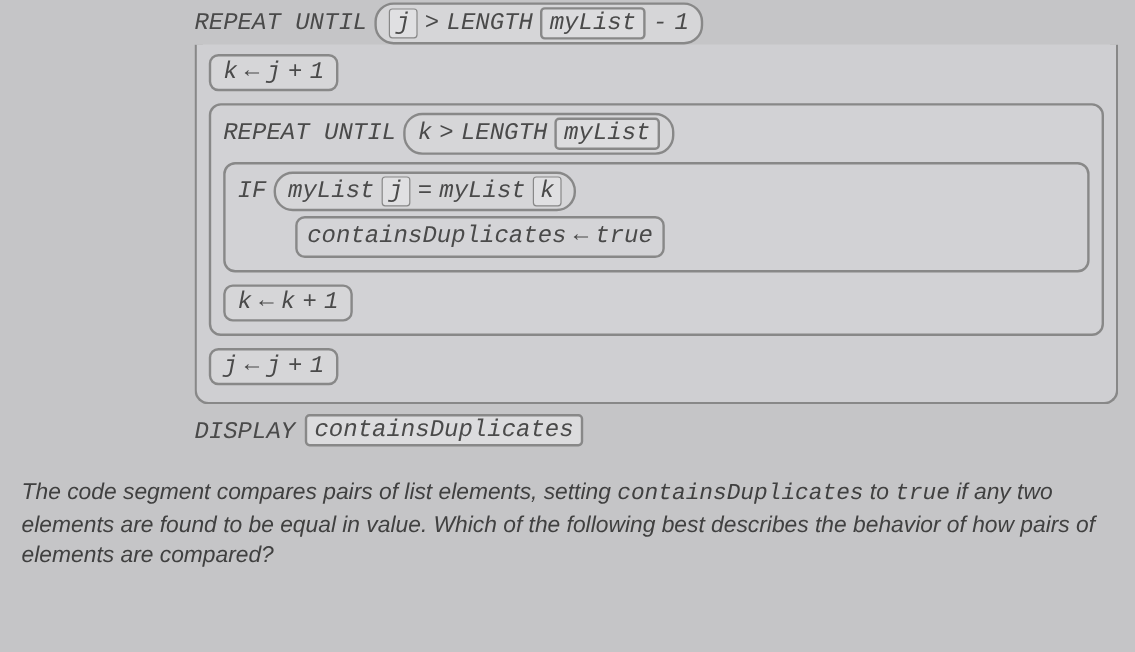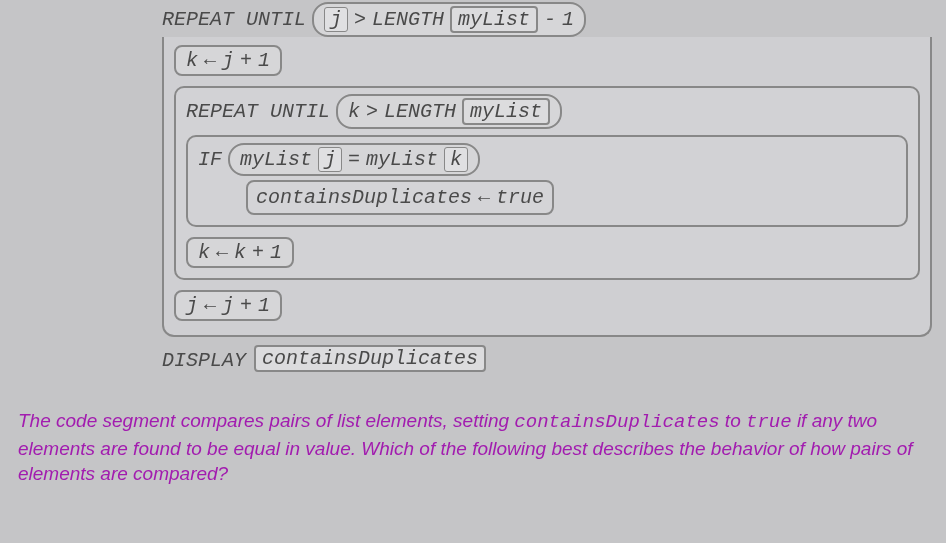--- a/index.html
+++ b/index.html
@@ -97,25 +97,25 @@
     align-items: center;
     gap: 6px;
   }
   .display-row {
     margin: 8px 0 0 150px;
     display: flex;
     align-items: flex-end;
     gap: 8px;
   }
   .question {
-    margin-top: 36px;
+    margin-top: 26px;
     padding: 0 6px;
     font-family: Arial, Helvetica, sans-serif;
     font-size: 19px;
-    color: #a21caf;
+    color: #404040;
     line-height: 1.35;
   }
   .question .mono {
     font-family: "Courier New", monospace;
   }
 </style>
 </head>
 <body>
 
 <div class="page">

